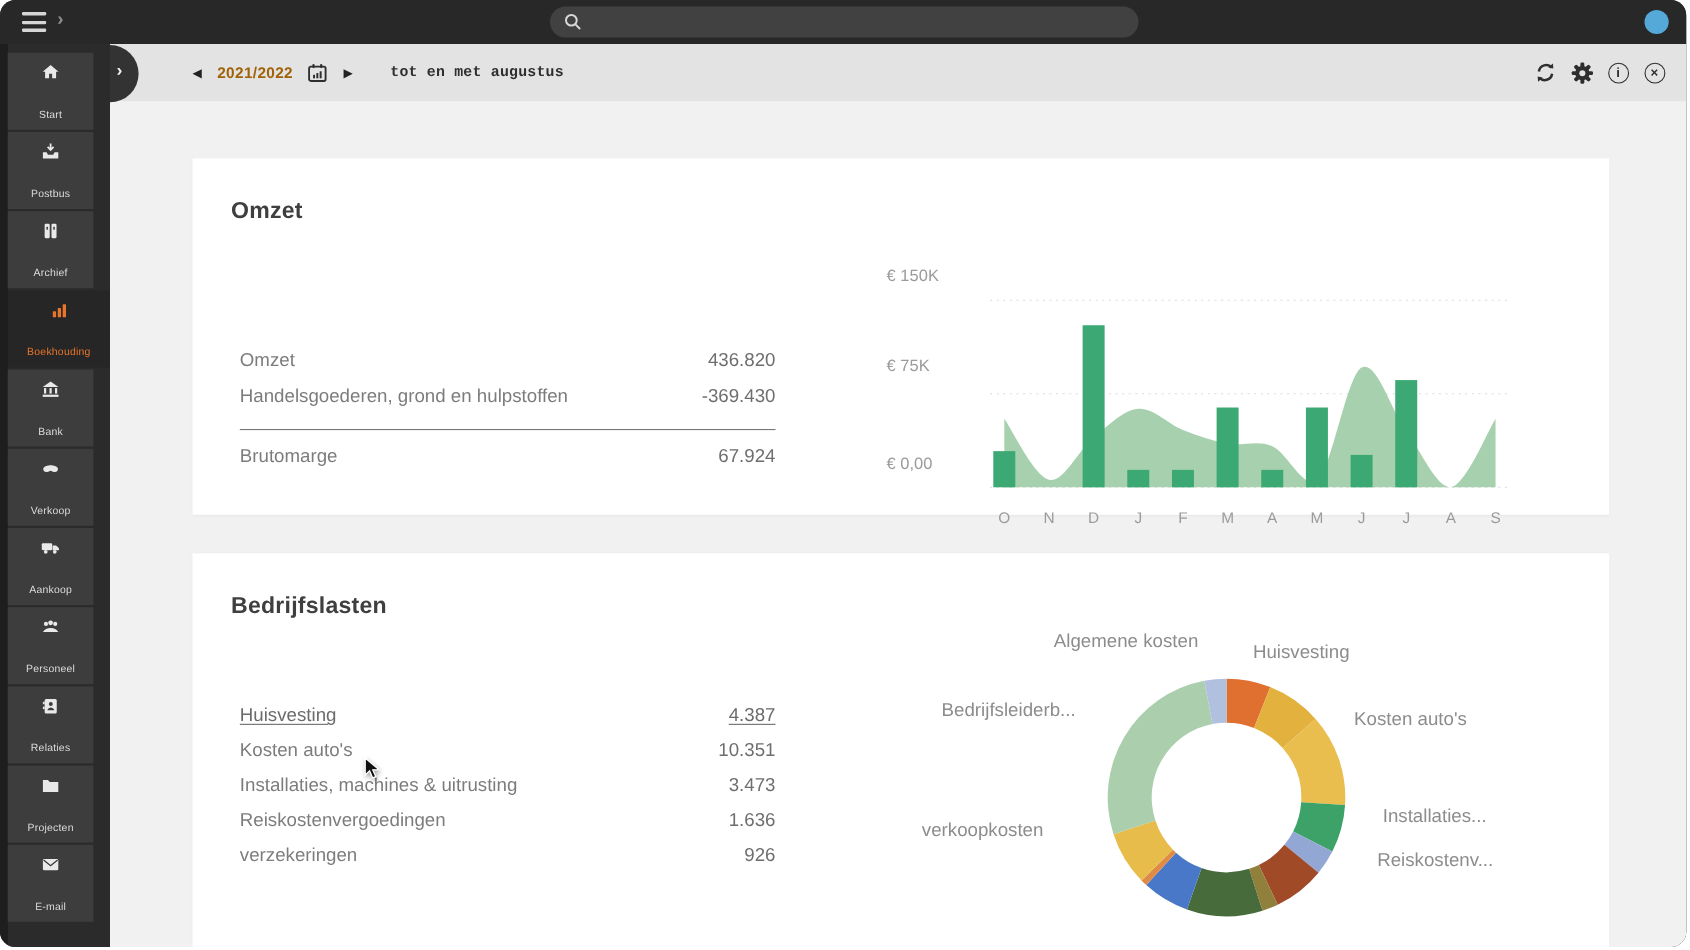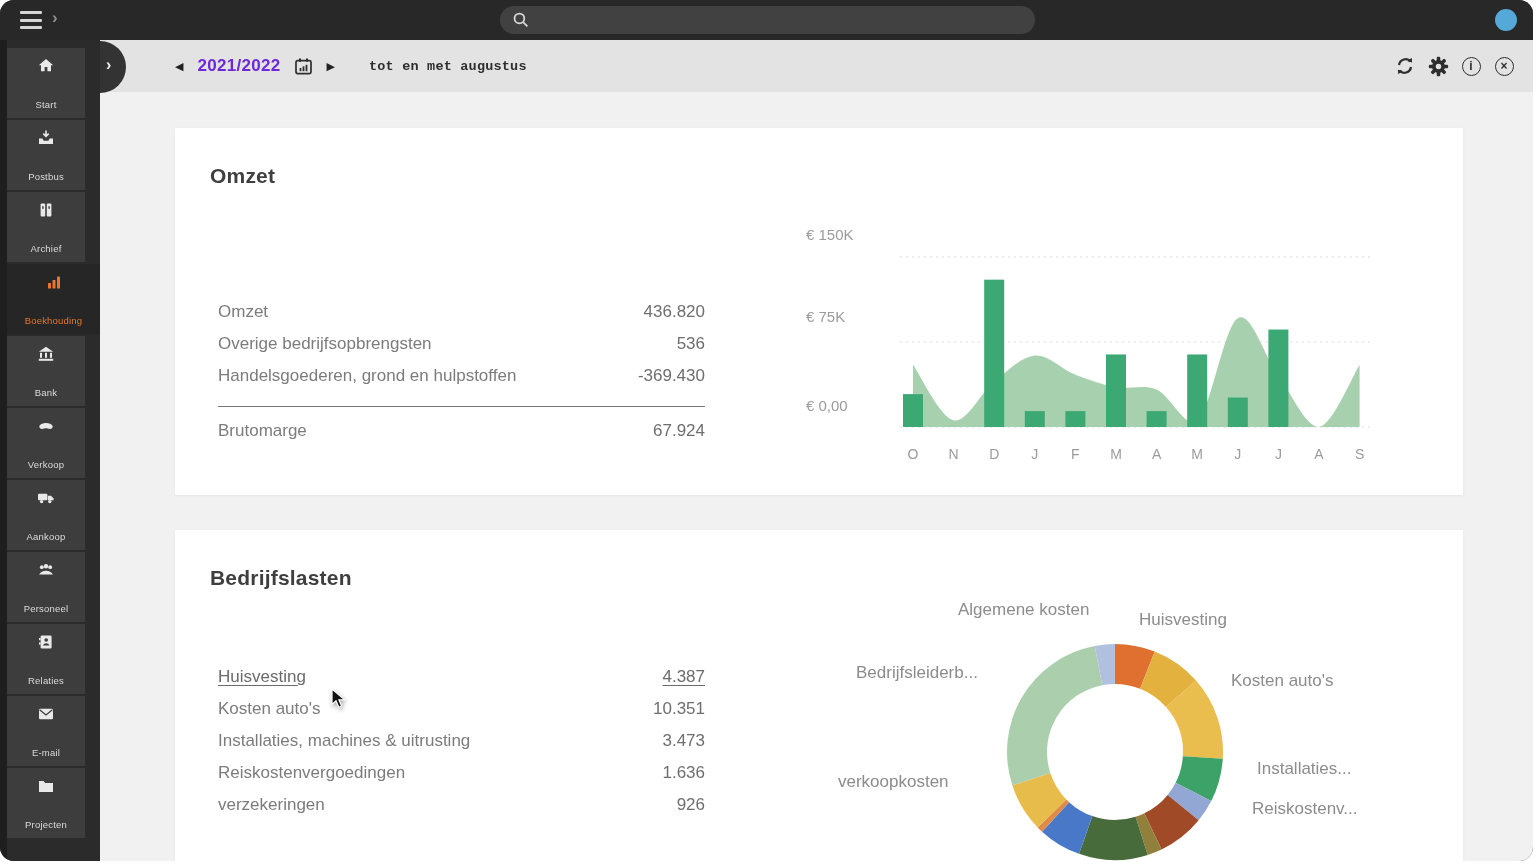--- a/index.html
+++ b/index.html
@@ -23,30 +23,30 @@
   .nav-item.active { width:93px; background:#262626; }
   .nav-item.active .lbl { color:#e8752a; }
   .nav-icon { width:18px; height:18px; display:block; }
 
   
   .content { flex:1; position:relative; background:#f1f1f1; }
   .subheader { position:absolute; left:0; top:0; right:0; height:52px; background:#e3e3e3; display:flex; align-items:center; padding-left:75px; z-index:10; }
   .tab-handle { position:absolute; left:-26px; top:1px; width:52px; height:52px; border-radius:50%; background:#333; z-index:12; }
   .tab-handle .chev { position:absolute; left:32px; top:15px; color:#f0f0f0; font-size:16px; font-weight:700; }
   .subheader .navtri { font-size:11px; color:#222; cursor:pointer; }
-  .subheader .year { margin:0 13px 0 14px; font-size:17px; font-weight:700; color:#6d28d9; letter-spacing:.3px; }
+  .subheader .year { margin:0 13px 0 14px; font-size:14px; font-weight:700; color:#a16207; letter-spacing:.3px; }
   .subheader .period { margin-left:34px; font-size:13.5px; font-weight:700; color:#2e2e2e; letter-spacing:.2px;font-family:Liberation Mono, monospace; }
   .cal { margin-right:14px; cursor:pointer; }
   .header-icons { position:absolute; right:18px; top:0; height:52px; display:flex; align-items:center; gap:11px; }
   .hicon { width:22px; height:22px; display:flex; align-items:center; justify-content:center; cursor:pointer; }
   .circ-icon { width:19px; height:19px; border:1.7px solid #2e2e2e; border-radius:50%; display:flex; align-items:center; justify-content:center; font-size:12px; font-weight:700; color:#2e2e2e; line-height:1; }
 
   .main { position:absolute; top:52px; left:0; right:0; bottom:0; overflow:hidden; }
   .card { position:relative; background:#fff; width:1288px; margin-left:75px; box-shadow:0 1px 3px rgba(0,0,0,.05); }
-  .card1 { margin-top:36px; height:367px;text-align:center; }
+  .card1 { margin-top:52px; height:324px;text-align:center; }
   .card2 { margin-top:35px; height:400px; }
   .card h2 { position:absolute; left:35px; top:36px; font-size:21px; font-weight:700; color:#3f3f3f; letter-spacing:.2px; }
   .fin-table { position:absolute; left:43px; width:487px; }
   .t1 { top:168px; } .t2 { top:131px; }
   .frow { height:32px; display:flex; justify-content:space-between; align-items:center; font-size:17px; }
   .frow .l { color:#7c7c7c; } .frow .v { color:#6e6e6e; }
   .frow.hovered .l, .frow.hovered .v { text-decoration:underline; text-underline-offset:3px; color:#6b6b6b; }
   .divider { border-top:1px solid #777; margin-top:14px; }
   .frow.total { margin-top:8px;gap:16px; }
 
@@ -155,31 +155,31 @@
         <svg class="nav-icon" viewBox="0 0 18 18">
             <rect x="3.6" y="2.4" width="11" height="13.2" rx="1.4" fill="#e9e9e9"></rect>
             <rect x="2" y="5" width="1.6" height="2.2" fill="#e9e9e9"></rect>
             <rect x="2" y="9.4" width="1.6" height="2.2" fill="#e9e9e9"></rect>
             <circle cx="9.2" cy="7" r="1.8" fill="#3d3d3d"></circle>
             <path d="M5.9 12.6 q1 -2.4 3.3 -2.4 q2.3 0 3.3 2.4 Z" fill="#3d3d3d"></path>
           </svg>
         <span class="lbl">Relaties</span>
       </div>
       <div class="nav-item">
+        <svg class="nav-icon" viewBox="0 0 18 18" fill="#e9e9e9">
+            <path d="M2 4 h4.6 l1.6 2 H16 v9 H2 Z"></path>
+          </svg>
+        <span class="lbl">Projecten</span>
+      </div>
+      <div class="nav-item">
         <svg class="nav-icon" viewBox="0 0 18 18">
             <rect x="2" y="3.8" width="14" height="10.4" rx="1.2" fill="#e9e9e9"></rect>
             <path d="M2.6 4.8 L9 10 L15.4 4.8" fill="none" stroke="#3d3d3d" stroke-width="1.3"></path>
           </svg>
         <span class="lbl">E-mail</span>
-      </div>
-      <div class="nav-item">
-        <svg class="nav-icon" viewBox="0 0 18 18" fill="#e9e9e9">
-            <path d="M2 4 h4.6 l1.6 2 H16 v9 H2 Z"></path>
-          </svg>
-        <span class="lbl">Projecten</span>
       </div>
     </nav>
 
     <div class="content">
       <div class="subheader">
         <div class="tab-handle">
             <span class="chev">›</span>
           </div>
         <span class="navtri">◀</span>
         <span class="year">2021/2022</span>
@@ -228,24 +228,20 @@
       </div>
 
       <div class="main">
 
         <section class="card card1">
           <h2>Omzet</h2>
           <div class="fin-table t1">
             <div class="frow">
                 <span class="l">Omzet</span>
                 <span class="v">436.820</span>
-              </div>
-            <div class="frow">
-                <span class="l">Overige bedrijfsopbrengsten</span>
-                <span class="v">536</span>
               </div>
             <div class="frow">
                 <span class="l">Handelsgoederen, grond en hulpstoffen</span>
                 <span class="v">-369.430</span>
               </div>
             <div class="divider"></div>
             <div class="frow total">
                 <span class="l">Brutomarge</span>
                 <span class="v">67.924</span>
               </div>

